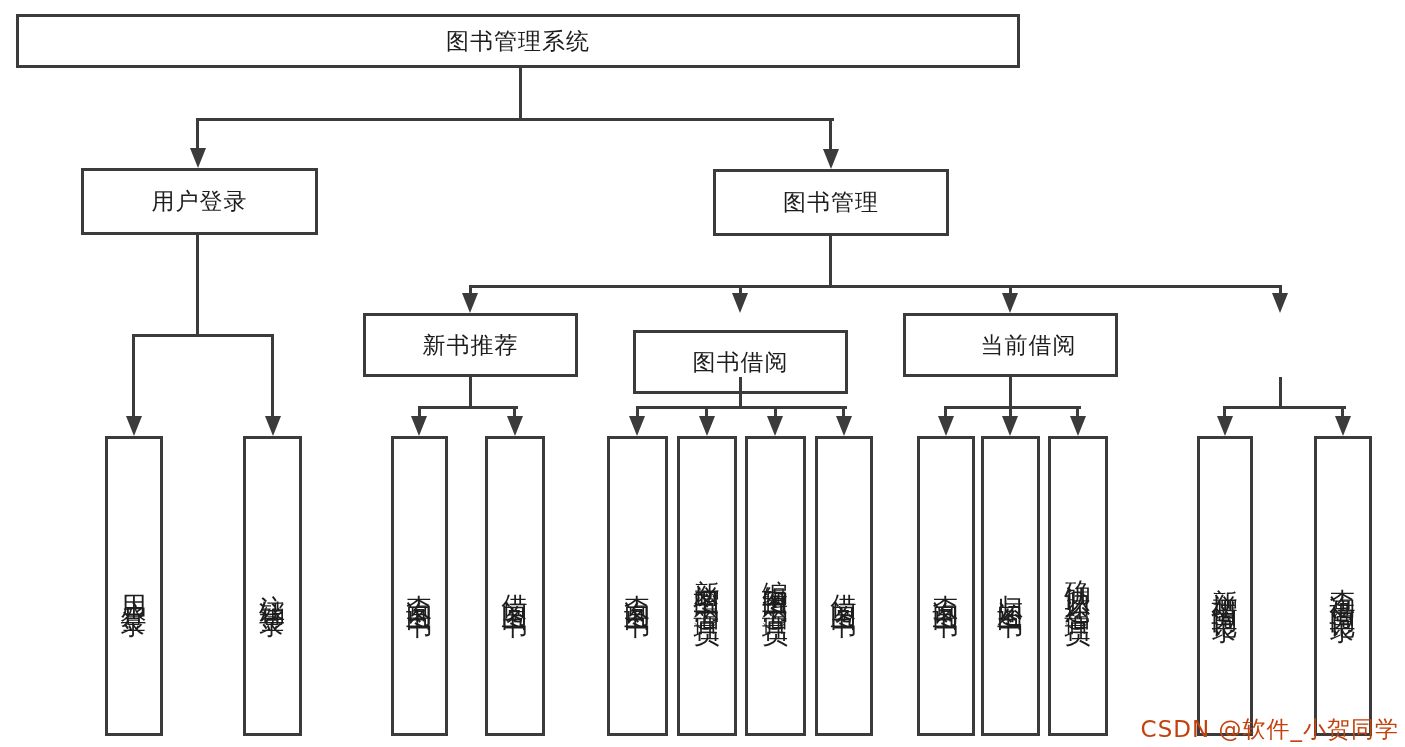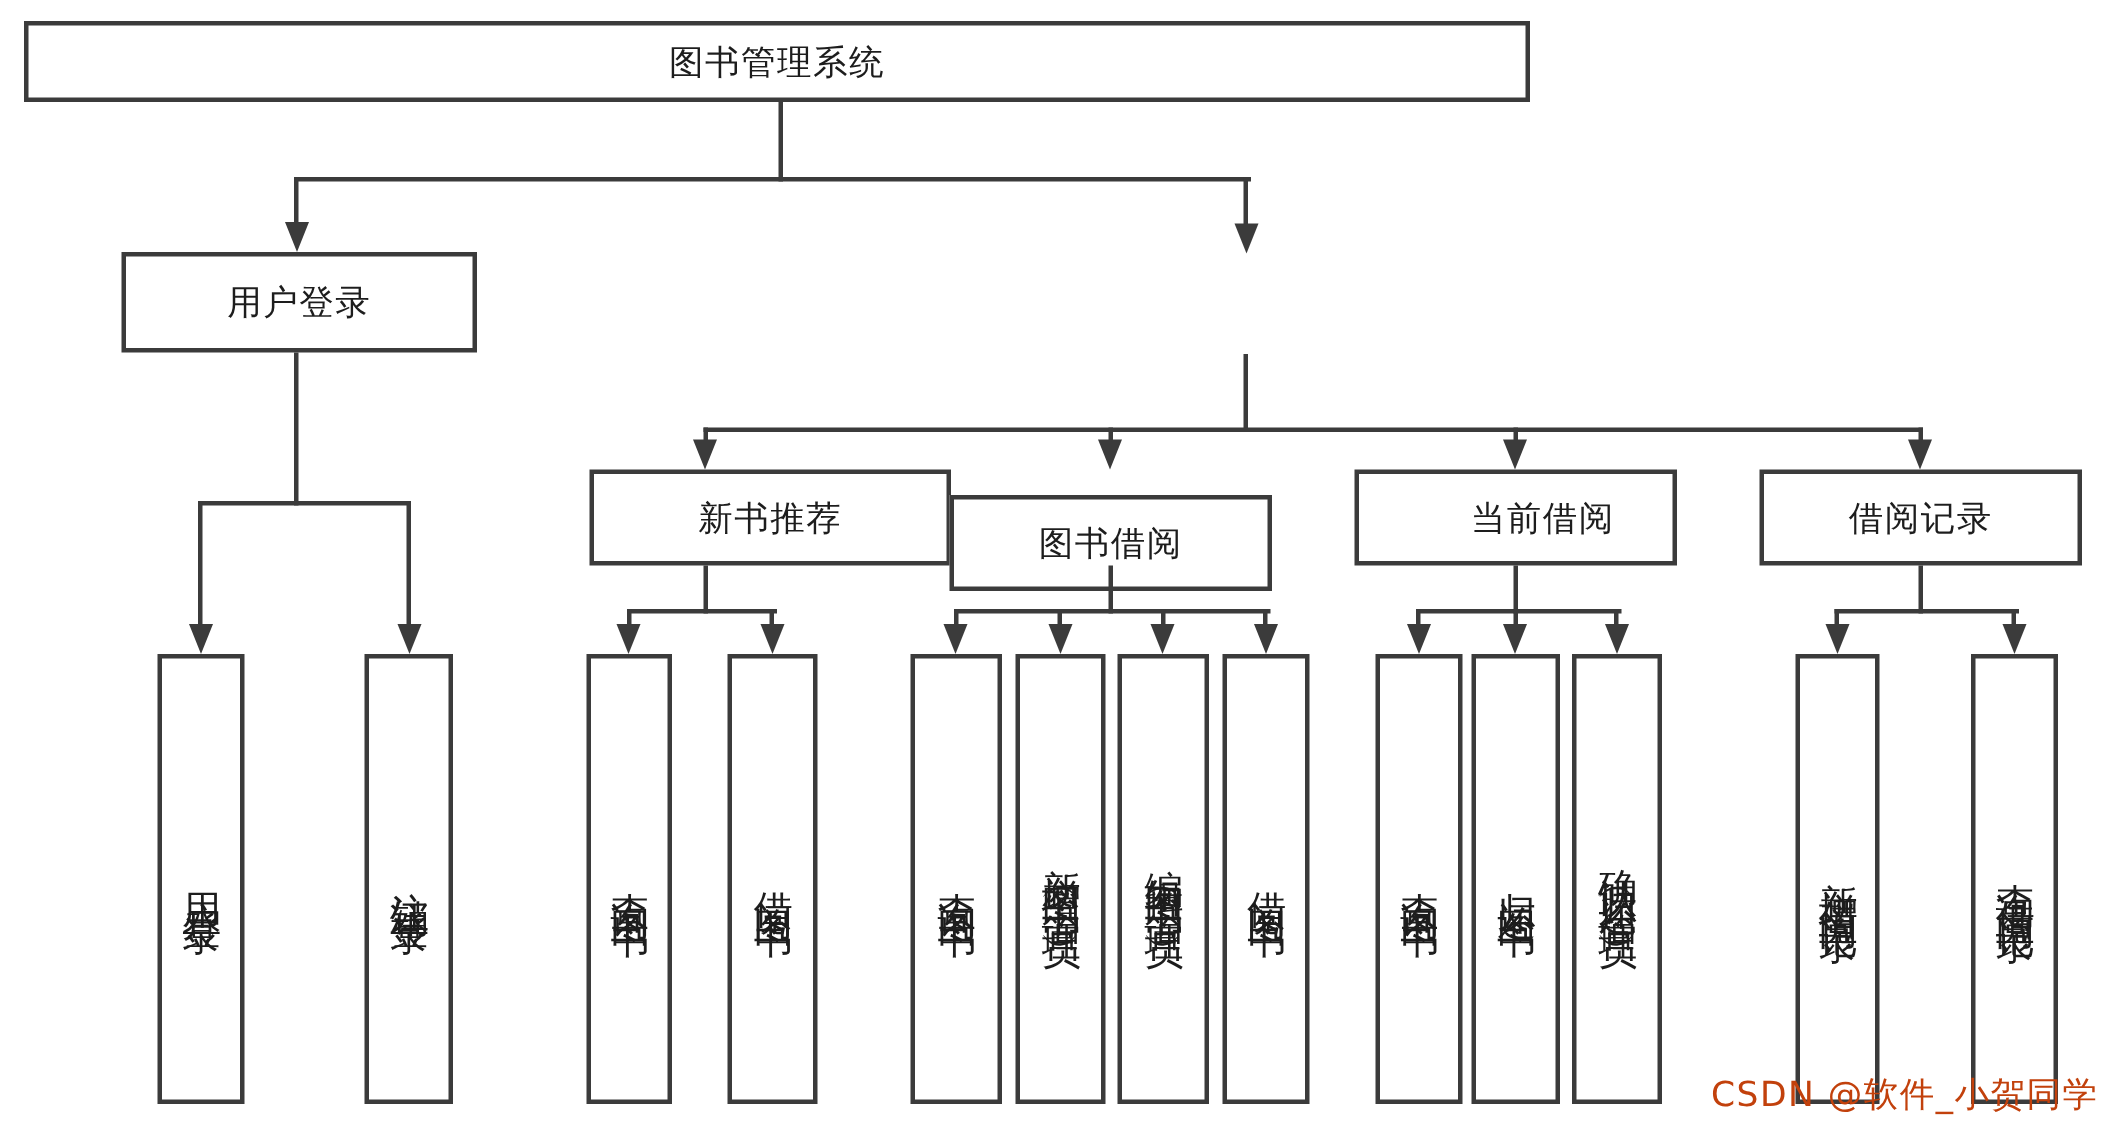--- a/index.html
+++ b/index.html
@@ -58,50 +58,50 @@
   <i class="vl" style="left:519px;top:68px;height:53px;"></i>
   <i class="hl" style="left:197px;top:118px;width:637px;"></i>
   <i class="vl" style="left:196px;top:118px;height:34px;"></i>
   <i class="ar" style="left:190px;top:148px;"></i>
   <i class="vl" style="left:829px;top:118px;height:34px;"></i>
   <i class="ar" style="left:823px;top:149px;"></i>
 
   <div class="box hbox" style="left:81px;top:168px;width:237px;height:67px;">
     <span>用户登录</span>
   </div>
+  <div class="box hbox" style="left:713px;top:169px;width:236px;height:67px;">
+    <span>图书管理</span>
+  </div>
 
   <i class="vl" style="left:196px;top:235px;height:102px;"></i>
   <i class="hl" style="left:132px;top:334px;width:142px;"></i>
   <i class="vl" style="left:132px;top:334px;height:84px;"></i>
   <i class="ar" style="left:126px;top:416px;"></i>
   <i class="vl" style="left:271px;top:334px;height:84px;"></i>
   <i class="ar" style="left:265px;top:416px;"></i>
 
   <i class="vl" style="left:829px;top:236px;height:52px;"></i>
   <i class="hl" style="left:469px;top:285px;width:813px;"></i>
   <i class="vl" style="left:469px;top:285px;height:12px;"></i>
   <i class="ar" style="left:462px;top:293px;"></i>
   <i class="vl" style="left:739px;top:285px;height:12px;"></i>
   <i class="ar" style="left:732px;top:293px;"></i>
   <i class="vl" style="left:1009px;top:285px;height:12px;"></i>
   <i class="ar" style="left:1002px;top:293px;"></i>
   <i class="vl" style="left:1279px;top:285px;height:12px;"></i>
   <i class="ar" style="left:1272px;top:293px;"></i>
 
-  <div class="box hbox" style="left:363px;top:313px;width:241px;height:64px;margin-left:30px;">
+  <div class="box hbox" style="left:363px;top:313px;width:215px;height:64px;">
     <span>新书推荐</span>
   </div>
   <div class="box hbox" style="left:633px;top:330px;width:215px;height:64px;">
     <span>图书借阅</span>
   </div>
   <div class="box hbox" style="left:903px;top:313px;width:215px;height:64px;padding-left:36px;">
     <span>当前借阅</span>
-  </div>
-  <div class="box hbox" style="left:1173px;top:313px;width:215px;height:64px;">
-    <span>借阅记录</span>
   </div>
 
   <i class="vl" style="left:469px;top:377px;height:32px;"></i>
   <i class="hl" style="left:418px;top:406px;width:100px;"></i>
   <i class="vl" style="left:418px;top:406px;height:12px;"></i>
   <i class="ar" style="left:411px;top:416px;"></i>
   <i class="vl" style="left:513px;top:406px;height:12px;"></i>
   <i class="ar" style="left:507px;top:416px;"></i>
 
   <i class="vl" style="left:739px;top:377px;height:32px;"></i>

